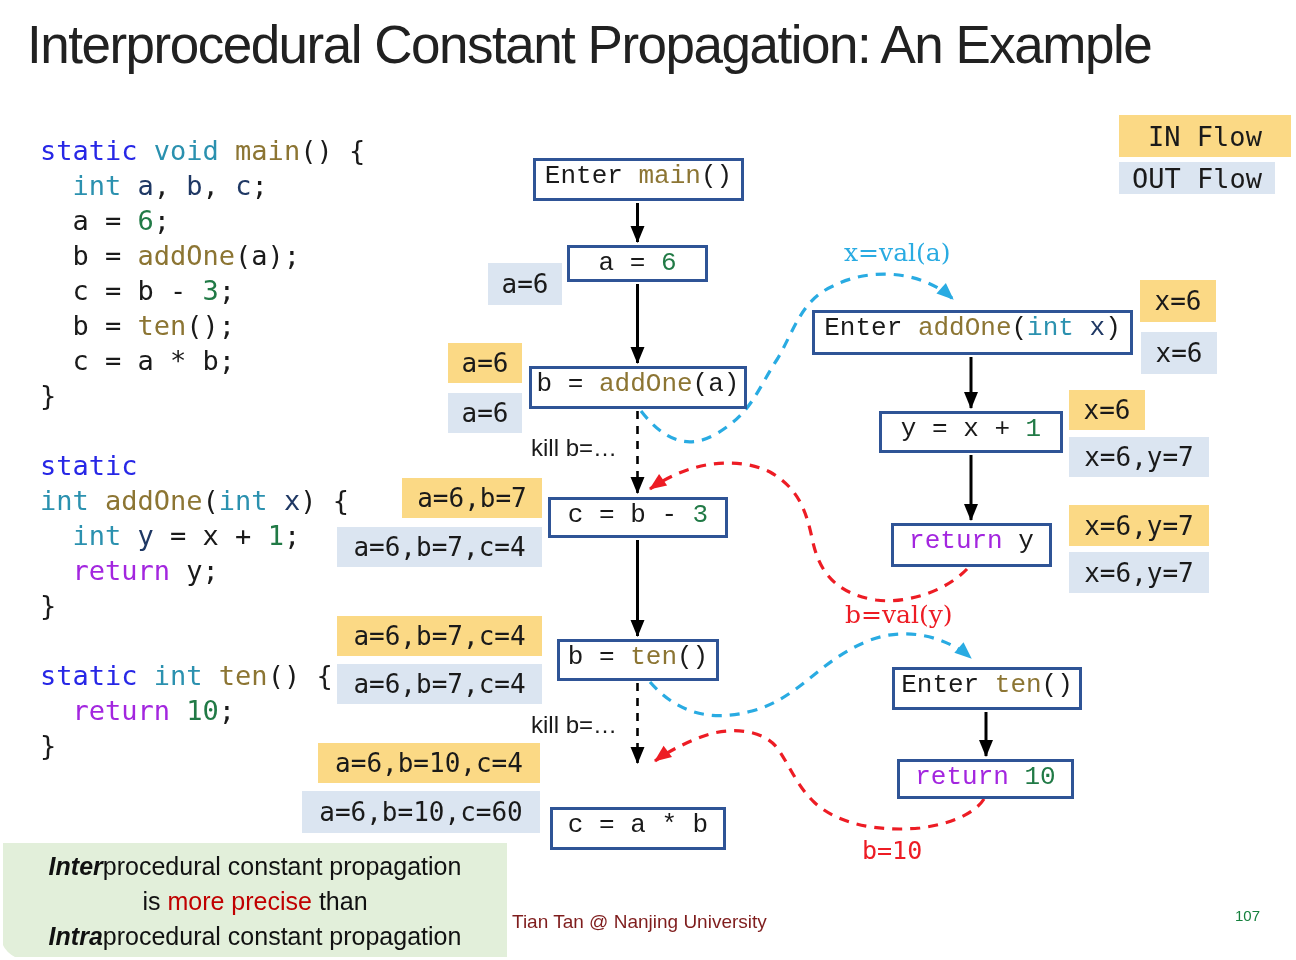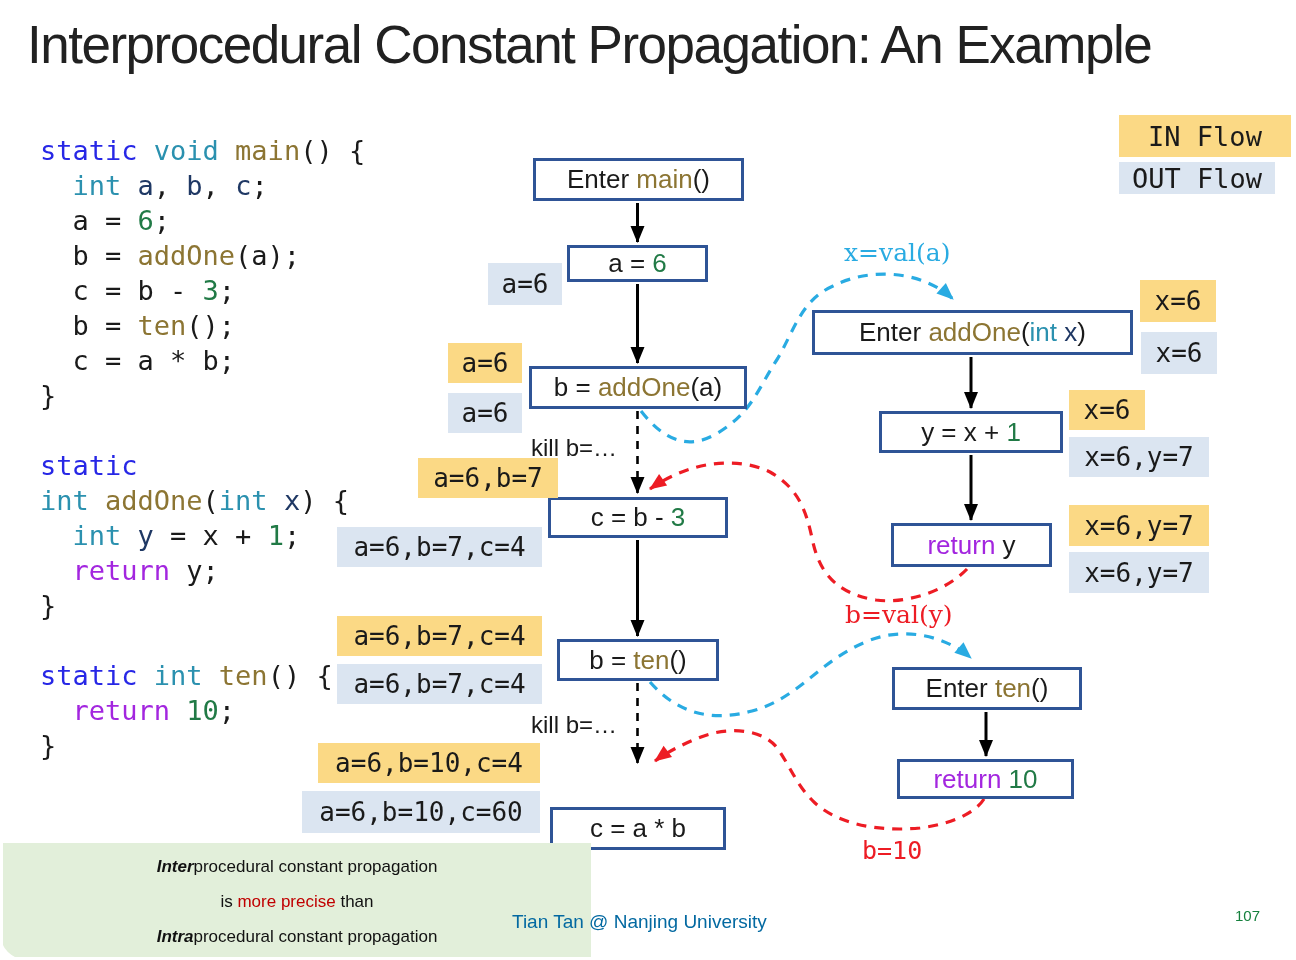--- a/index.html
+++ b/index.html
@@ -12,22 +12,22 @@
          font-family:"Liberation Sans",sans-serif;border-radius:27px;}
   .abs{position:absolute;}
   #title{left:27px;top:14px;font-size:53px;letter-spacing:-1.5px;color:#212121;white-space:nowrap;}
   
   #code-panel{left:40px;top:133px;font-family:"DejaVu Sans Mono","Liberation Mono",monospace;
               font-size:27px;line-height:35px;white-space:pre;}
   .tk-kw{color:var(--kw);} .tk-ty{color:var(--ty);} .tk-fn{color:var(--fn);}
   .tk-vr{color:var(--vr);} .tk-num{color:var(--num);} .tk-ret{color:var(--ret);} .tk-pl{color:var(--pl);}
   
   .cfg-node{position:absolute;background:#fff;border:3px solid var(--box-border);
-            display:flex;align-items:center;justify-content:center;box-sizing:border-box;
-            font-family:Liberation Sans, sans-serif;font-size:26px;white-space:pre;color:var(--pl);}
+            display:flex;justify-content:center;box-sizing:border-box;
+            font-family:Liberation Mono, monospace;font-size:26px;white-space:pre;color:var(--pl);}
   
   .flow-label{position:absolute;display:flex;align-items:center;justify-content:center;
               font-family:"DejaVu Sans Mono","Liberation Mono",monospace;font-size:26px;color:#1A1A1A;white-space:pre;}
   .flow-in{background:var(--in-bg);}
   .flow-out{background:var(--out-bg);}
   
   .legend-box{position:absolute;display:flex;align-items:center;justify-content:center;
               font-family:"DejaVu Sans Mono","Liberation Mono",monospace;font-size:27px;color:#1A1A1A;}
   
   .ann{position:absolute;white-space:nowrap;}
@@ -35,25 +35,25 @@
   .ann-cyan{font-family:"DejaVu Serif",serif;font-size:25px;color:var(--cyan);}
   .ann-red-serif{font-family:"DejaVu Serif",serif;font-size:25px;color:var(--red);}
   .ann-red-mono{font-family:"DejaVu Sans Mono","Liberation Mono",monospace;font-size:25px;color:var(--red);}
   
   #edges{position:absolute;left:0;top:0;width:1296px;height:960px;pointer-events:none;}
   .edge-solid{stroke:#000;stroke-width:3;fill:none;}
   .edge-dash-black{stroke:#000;stroke-width:2.6;fill:none;stroke-dasharray:8 7;}
   .edge-cyan{stroke:var(--cyan);stroke-width:3.2;fill:none;stroke-dasharray:10 8;}
   .edge-red{stroke:var(--red);stroke-width:3.2;fill:none;stroke-dasharray:10 8;}
   
-  #caption{left:3px;top:843px;width:588px;height:114px;background:var(--caption-bg);
-           text-align:center;font-size:17px;color:#111;padding-top:6px;box-sizing:border-box;line-height:35px;}
+  #caption{left:3px;top:843px;width:504px;height:114px;background:var(--caption-bg);
+           text-align:center;font-size:25px;color:#111;padding-top:6px;box-sizing:border-box;line-height:35px;}
   .cap-bold{font-weight:bold;font-style:italic;}
   .cap-red{color:var(--caption-red);}
-  #footer-credit{left:512px;top:911px;font-size:19px;color:#0369a1;}
+  #footer-credit{left:512px;top:911px;font-size:19px;color:#7f1d1d;}
   #footer-page{left:1235px;top:907px;font-size:15px;color:#15803d;}
 </style>
 </head>
 <body>
 
 <div id="slide">
 
   <div id="title" class="abs">Interprocedural Constant Propagation: An Example</div>
 
   <div id="code-panel" class="abs"><div class="code-line"><span class="tk-kw">static</span><span class="tk-pl"> </span><span class="tk-ty">void</span><span class="tk-pl"> </span><span class="tk-fn">main</span><span class="tk-pl">() {</span></div><div class="code-line"><span class="tk-pl">  </span><span class="tk-ty">int</span><span class="tk-pl"> </span><span class="tk-vr">a</span><span class="tk-pl">, </span><span class="tk-vr">b</span><span class="tk-pl">, </span><span class="tk-vr">c</span><span class="tk-pl">;</span></div><div class="code-line"><span class="tk-pl">  a = </span><span class="tk-num">6</span><span class="tk-pl">;</span></div><div class="code-line"><span class="tk-pl">  b = </span><span class="tk-fn">addOne</span><span class="tk-pl">(a);</span></div><div class="code-line"><span class="tk-pl">  c = b - </span><span class="tk-num">3</span><span class="tk-pl">;</span></div><div class="code-line"><span class="tk-pl">  b = </span><span class="tk-fn">ten</span><span class="tk-pl">();</span></div><div class="code-line"><span class="tk-pl">  c = a * b;</span></div><div class="code-line"><span class="tk-pl">}</span></div><div class="code-line">&nbsp;</div><div class="code-line"><span class="tk-kw">static</span></div><div class="code-line"><span class="tk-ty">int</span><span class="tk-pl"> </span><span class="tk-fn">addOne</span><span class="tk-pl">(</span><span class="tk-ty">int</span><span class="tk-pl"> </span><span class="tk-vr">x</span><span class="tk-pl">) {</span></div><div class="code-line"><span class="tk-pl">  </span><span class="tk-ty">int</span><span class="tk-pl"> </span><span class="tk-vr">y</span><span class="tk-pl"> = x + </span><span class="tk-num">1</span><span class="tk-pl">;</span></div><div class="code-line"><span class="tk-pl">  </span><span class="tk-ret">return</span><span class="tk-pl"> y;</span></div><div class="code-line"><span class="tk-pl">}</span></div><div class="code-line">&nbsp;</div><div class="code-line"><span class="tk-kw">static</span><span class="tk-pl"> </span><span class="tk-ty">int</span><span class="tk-pl"> </span><span class="tk-fn">ten</span><span class="tk-pl">() {</span></div><div class="code-line"><span class="tk-pl">  </span><span class="tk-ret">return</span><span class="tk-pl"> </span><span class="tk-num">10</span><span class="tk-pl">;</span></div><div class="code-line"><span class="tk-pl">}</span></div></div>
@@ -94,21 +94,21 @@
       <div class="cfg-node" style="left: 812px; top: 310px; width: 321px; height: 45px;"><span class="tk-pl">Enter </span><span class="tk-fn">addOne</span><span class="tk-pl">(</span><span class="tk-ty">int</span><span class="tk-pl"> </span><span class="tk-vr">x</span><span class="tk-pl">)</span></div>
       <div class="cfg-node" style="left: 879px; top: 411px; width: 184px; height: 42px;"><span class="tk-pl">y = x + </span><span class="tk-num">1</span></div>
       <div class="cfg-node" style="left: 891px; top: 523px; width: 161px; height: 44px;"><span class="tk-ret">return</span><span class="tk-pl"> y</span></div>
       <div class="cfg-node" style="left: 892px; top: 667px; width: 190px; height: 43px;"><span class="tk-pl">Enter </span><span class="tk-fn">ten</span><span class="tk-pl">()</span></div>
       <div class="cfg-node" style="left: 897px; top: 759px; width: 177px; height: 40px;"><span class="tk-ret">return</span><span class="tk-pl"> </span><span class="tk-num">10</span></div>
     </div>
   <div>
       <div class="flow-label flow-out" style="left: 488px; top: 263px; width: 74px; height: 42px;">a=6</div>
       <div class="flow-label flow-in" style="left: 448px; top: 343px; width: 74px; height: 40px;">a=6</div>
       <div class="flow-label flow-out" style="left: 448px; top: 393px; width: 74px; height: 40px;">a=6</div>
-      <div class="flow-label flow-in" style="left: 402px; top: 458px; width: 140px; height: 40px; margin-left: 16px;">a=6,b=7</div>
+      <div class="flow-label flow-in" style="left: 402px; top: 478px; width: 140px; height: 40px;">a=6,b=7</div>
       <div class="flow-label flow-out" style="left: 337px; top: 527px; width: 205px; height: 40px;">a=6,b=7,c=4</div>
       <div class="flow-label flow-in" style="left: 337px; top: 616px; width: 205px; height: 40px;">a=6,b=7,c=4</div>
       <div class="flow-label flow-out" style="left: 337px; top: 664px; width: 205px; height: 40px;">a=6,b=7,c=4</div>
       <div class="flow-label flow-in" style="left: 318px; top: 743px; width: 222px; height: 40px;">a=6,b=10,c=4</div>
       <div class="flow-label flow-out" style="left: 302px; top: 791px; width: 238px; height: 42px;">a=6,b=10,c=60</div>
       <div class="flow-label flow-in" style="left: 1140px; top: 280px; width: 76px; height: 42px;">x=6</div>
       <div class="flow-label flow-out" style="left: 1141px; top: 332px; width: 76px; height: 42px;">x=6</div>
       <div class="flow-label flow-in" style="left: 1069px; top: 390px; width: 76px; height: 40px;">x=6</div>
       <div class="flow-label flow-out" style="left: 1069px; top: 437px; width: 140px; height: 40px;">x=6,y=7</div>
       <div class="flow-label flow-in" style="left: 1069px; top: 505px; width: 140px; height: 41px;">x=6,y=7</div>

